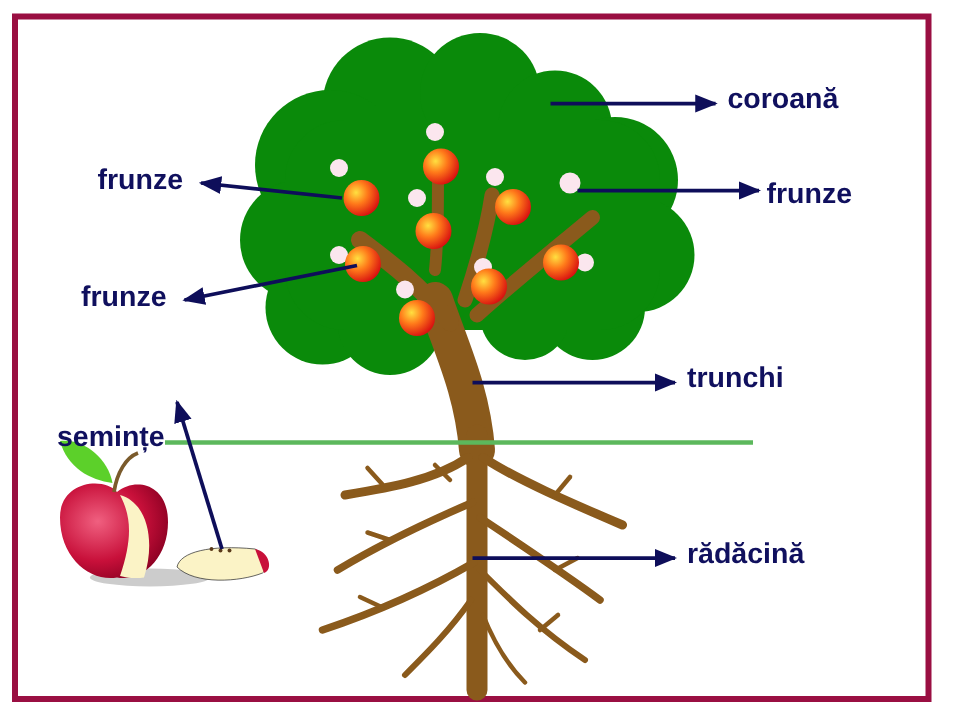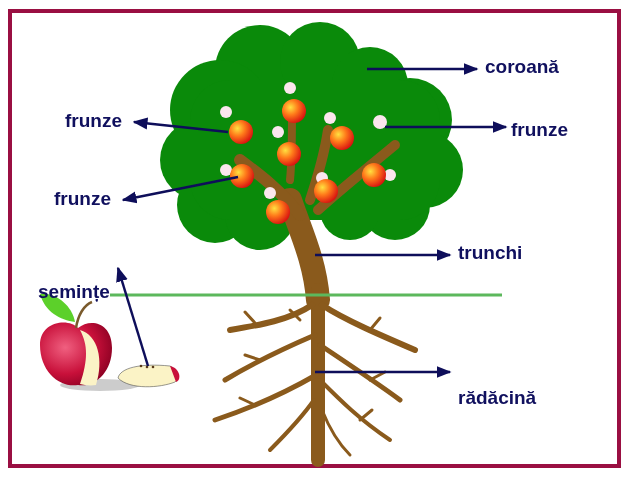--- a/index.html
+++ b/index.html
@@ -123,13 +123,13 @@
     <line x1="315" y1="372" x2="450" y2="372"></line>
   </g>
 </svg>
 
 <span class="lbl" style="left:485px;top:57px;">coroană</span>
 <span class="lbl" style="left:65px;top:111px;">frunze</span>
 <span class="lbl" style="left:511px;top:120px;">frunze</span>
 <span class="lbl" style="left:54px;top:189px;">frunze</span>
 <span class="lbl" style="left:458px;top:243px;text-align:right;">trunchi</span>
 <span class="lbl" style="left:38px;top:248px;margin-top:34px;">semințe</span>
-<span class="lbl" style="left:458px;top:360px;margin-top:28px;">rădăcină</span>
+<span class="lbl" style="left:458px;top:360px;">rădăcină</span>
 
 </body></html>

